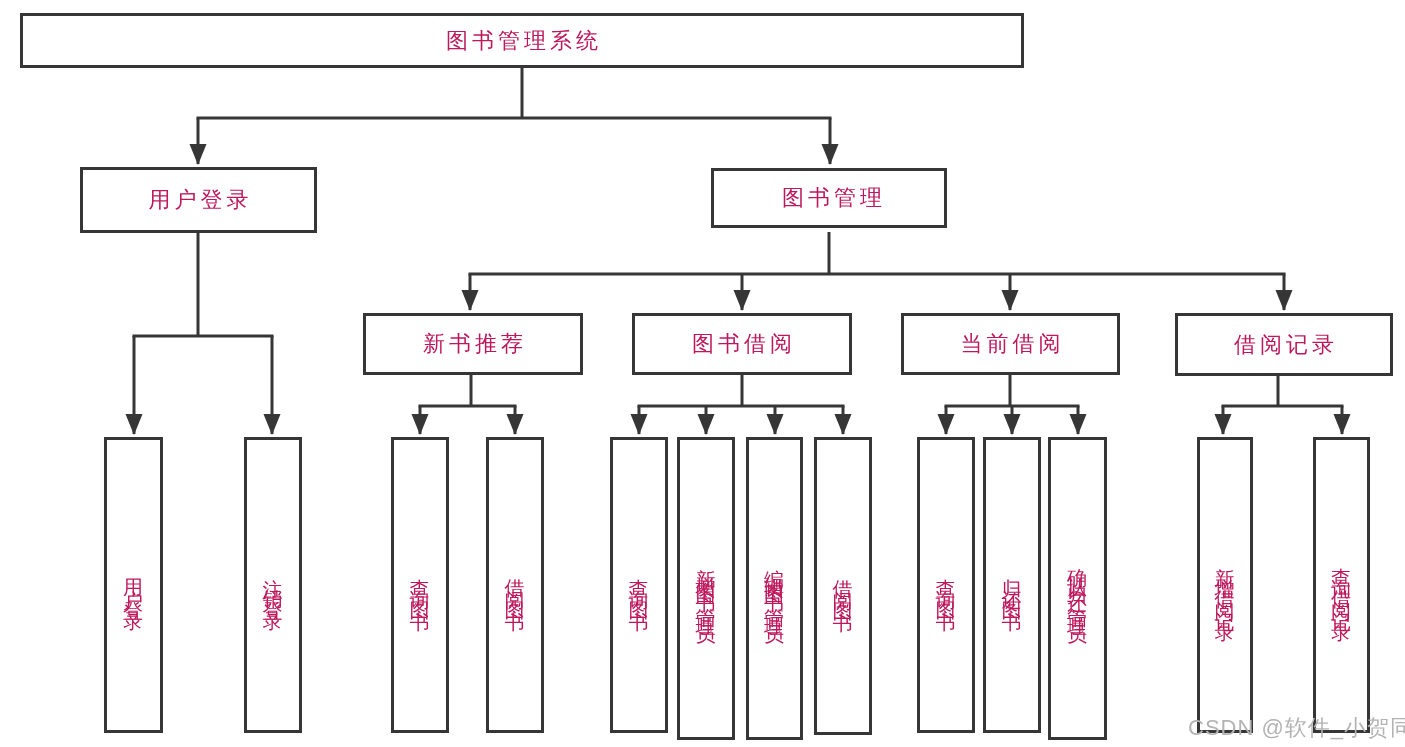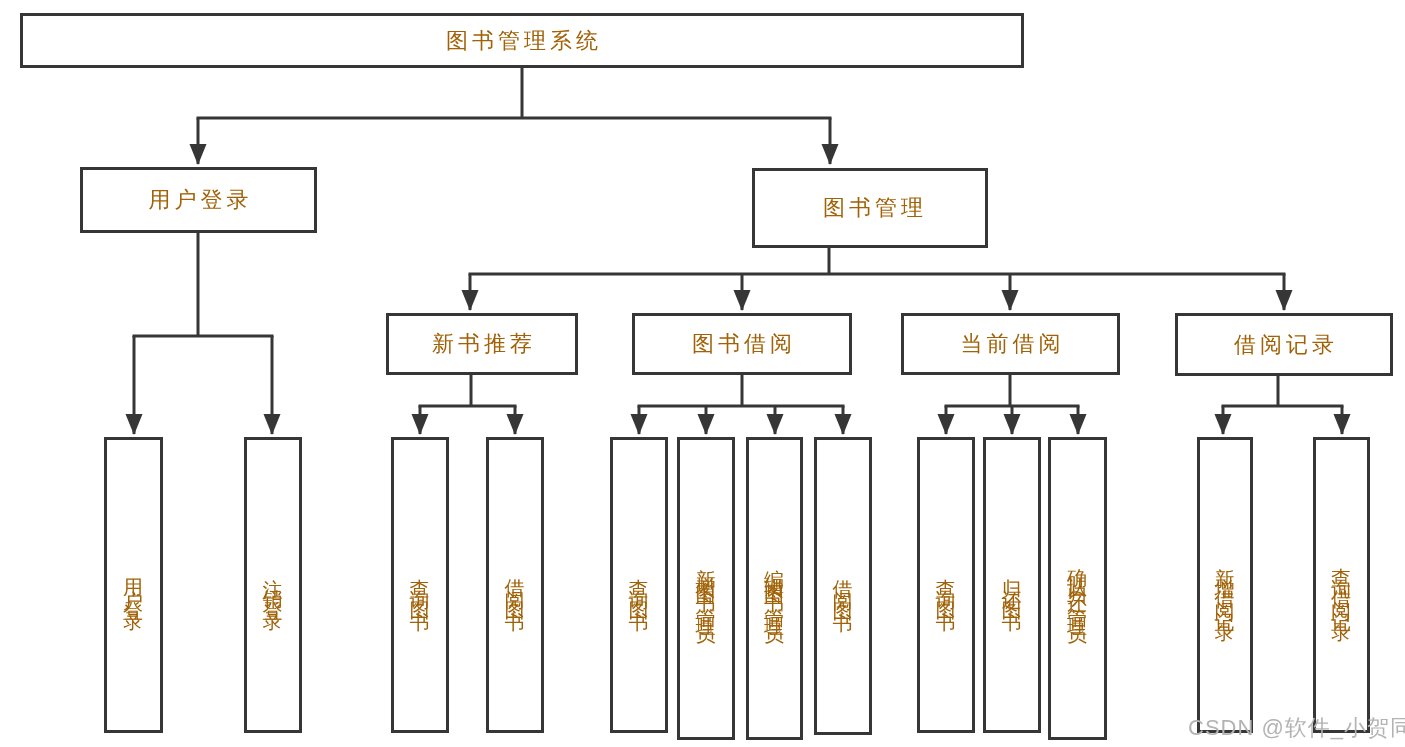--- a/index.html
+++ b/index.html
@@ -24,21 +24,21 @@
     z-index: 1;
   }
   .box {
     position: absolute;
     box-sizing: border-box;
     border: 3px solid #363636;
     background: #ffffff;
     display: flex;
     align-items: center;
     justify-content: center;
-    color: #a16207;
+    color: #be185d;
     z-index: 2;
   }
   .h-label {
     font-size: 22px;
     letter-spacing: 4px;
     text-indent: 4px;
     white-space: nowrap;
   }
   .leaf .v-label {
     writing-mode: vertical-rl;
@@ -116,25 +116,25 @@
     </g>
   </svg>
 
   <div class="box" style="left:20px; top:13px; width:1004px; height:55px;">
     <span class="h-label">图书管理系统</span>
   </div>
 
   <div class="box" style="left:80px; top:167px; width:237px; height:66px;">
     <span class="h-label">用户登录</span>
   </div>
-  <div class="box" style="left:752px; top:168px; width:236px; height:80px;padding-left:6px;">
+  <div class="box" style="left:711px; top:168px; width:236px; height:60px;padding-left:6px;">
     <span class="h-label">图书管理</span>
   </div>
 
-  <div class="box" style="left:363px; top:313px; width:192px; height:62px;margin-left:23px;">
+  <div class="box" style="left:363px; top:313px; width:220px; height:62px;">
     <span class="h-label">新书推荐</span>
   </div>
   <div class="box" style="left:632px; top:313px; width:220px; height:62px;">
     <span class="h-label">图书借阅</span>
   </div>
   <div class="box" style="left:901px; top:313px; width:219px; height:62px;">
     <span class="h-label">当前借阅</span>
   </div>
   <div class="box" style="left:1175px; top:313px; width:218px; height:63px;">
     <span class="h-label">借阅记录</span>

